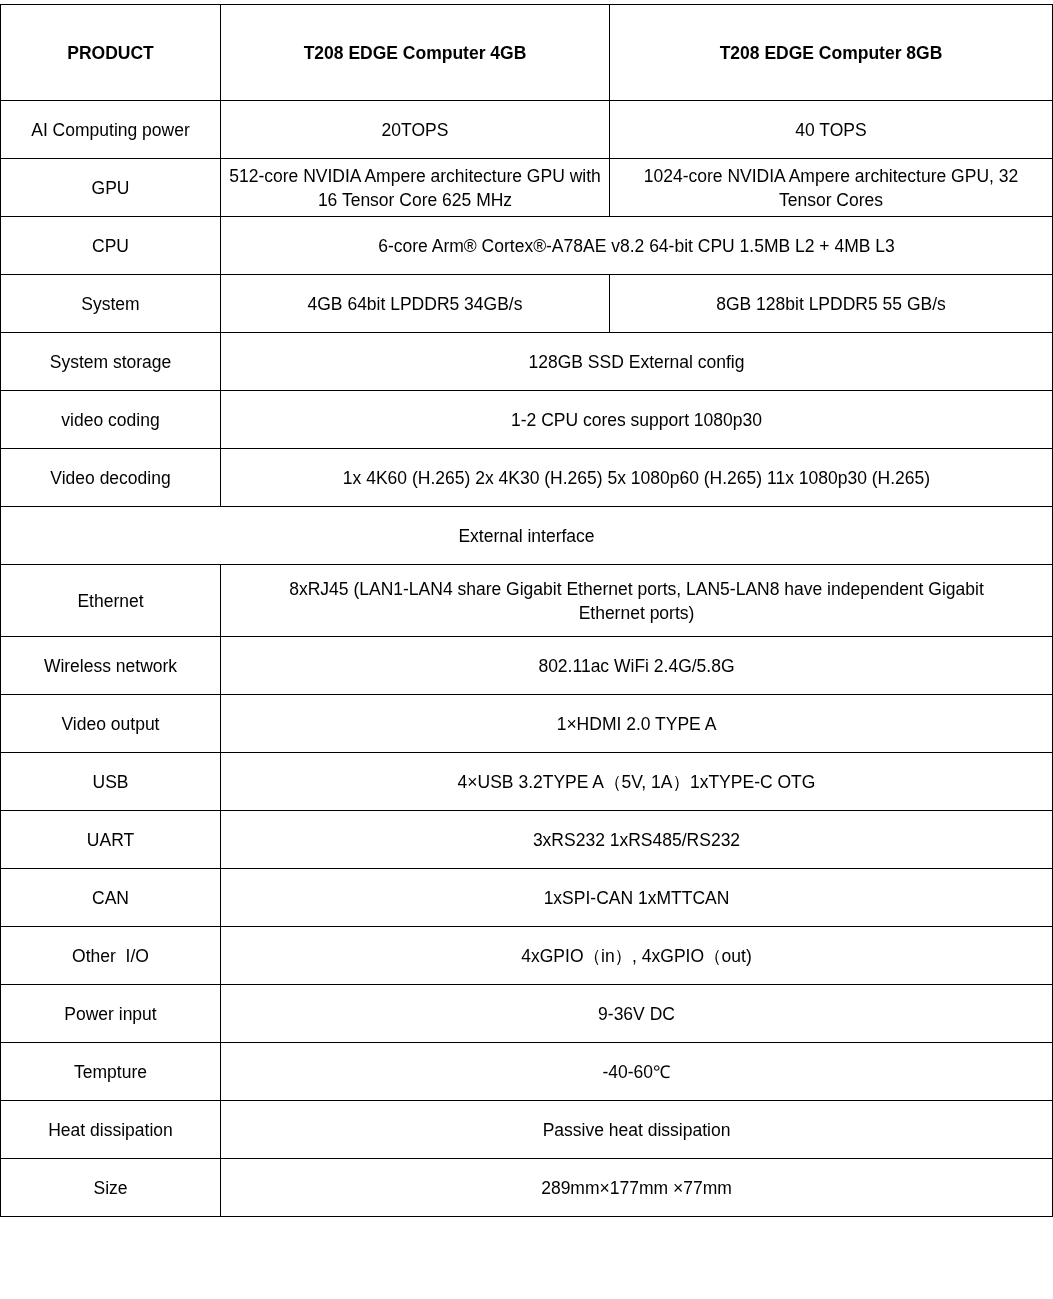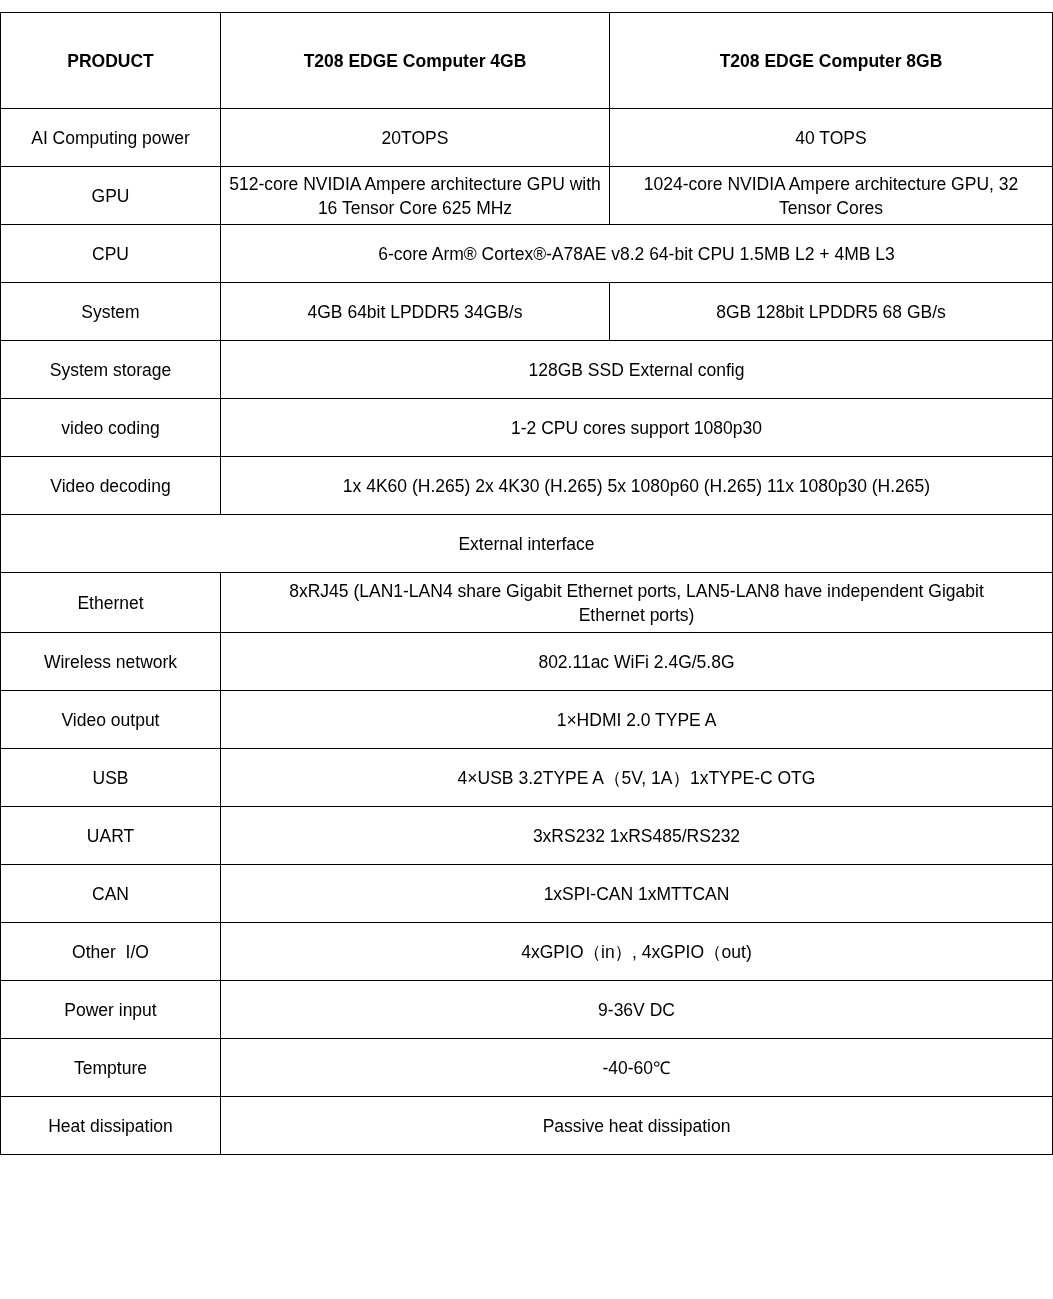--- a/index.html
+++ b/index.html
@@ -1,18 +1,18 @@
 <!DOCTYPE html>
 <html><head>
 <meta charset="utf-8">
 <style>
   html, body { margin: 0; padding: 0; background: #ffffff; }
   body { width: 1053px; height: 1299px; overflow: hidden; }
   table.spec {
-    position: absolute; left: 0; top: 12px;
+    position: absolute; left: 0; top: 4px;
     border-collapse: collapse;
     table-layout: fixed;
     width: 1052px;
     font-family: "Liberation Sans", sans-serif;
     font-size: 17.5px;
     color: #000;
   }
   table.spec td {
     border: 1.5px solid #000;
     text-align: center;
@@ -52,40 +52,40 @@
     <td>512-core NVIDIA Ampere architecture GPU with 16 Tensor Core 625 MHz</td>
     <td>1024-core NVIDIA Ampere architecture GPU, 32 Tensor Cores</td>
   </tr>
   <tr>
     <td>CPU</td>
     <td colspan="2">6-core Arm® Cortex®-A78AE v8.2 64-bit CPU 1.5MB L2 + 4MB L3</td>
   </tr>
   <tr>
     <td>System</td>
     <td>4GB 64bit LPDDR5 34GB/s</td>
-    <td>8GB 128bit LPDDR5 68 GB/s</td>
+    <td>8GB 128bit LPDDR5 55 GB/s</td>
   </tr>
   <tr>
     <td>System storage</td>
     <td colspan="2">128GB SSD External config</td>
   </tr>
   <tr>
     <td>video coding</td>
     <td colspan="2">1-2 CPU cores support 1080p30</td>
   </tr>
   <tr>
     <td>Video decoding</td>
     <td colspan="2">1x 4K60 (H.265) 2x 4K30 (H.265) 5x 1080p60 (H.265) 11x 1080p30 (H.265)</td>
   </tr>
   <tr class="section">
     <td colspan="3">External interface</td>
   </tr>
   <tr>
     <td>Ethernet</td>
-    <td colspan="2" style="padding:1px 36px;margin-left:28px;">8xRJ45 (LAN1-LAN4 share Gigabit Ethernet ports, LAN5-LAN8 have independent Gigabit Ethernet ports)</td>
+    <td colspan="2" style="padding:7px 36px;margin-left:28px;">8xRJ45 (LAN1-LAN4 share Gigabit Ethernet ports, LAN5-LAN8 have independent Gigabit Ethernet ports)</td>
   </tr>
   <tr>
     <td>Wireless network</td>
     <td colspan="2">802.11ac WiFi 2.4G/5.8G</td>
   </tr>
   <tr>
     <td>Video output</td>
     <td colspan="2">1×HDMI 2.0 TYPE A</td>
   </tr>
   <tr>
@@ -109,14 +109,18 @@
     <td colspan="2">9-36V DC</td>
   </tr>
   <tr>
     <td>Tempture</td>
     <td colspan="2">-40-60℃</td>
   </tr>
   <tr>
     <td>Heat dissipation</td>
     <td colspan="2">Passive heat dissipation</td>
   </tr>
+  <tr>
+    <td>Size</td>
+    <td colspan="2">289mm×177mm ×77mm</td>
+  </tr>
 </tbody>
   </table>
 
 </body></html>

